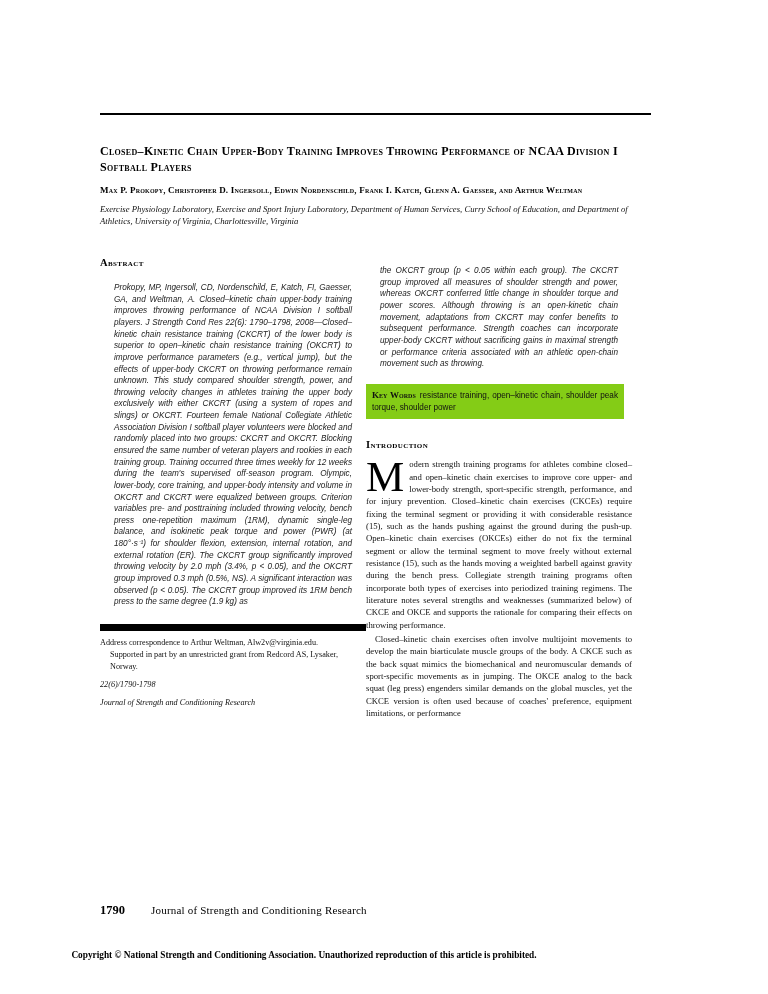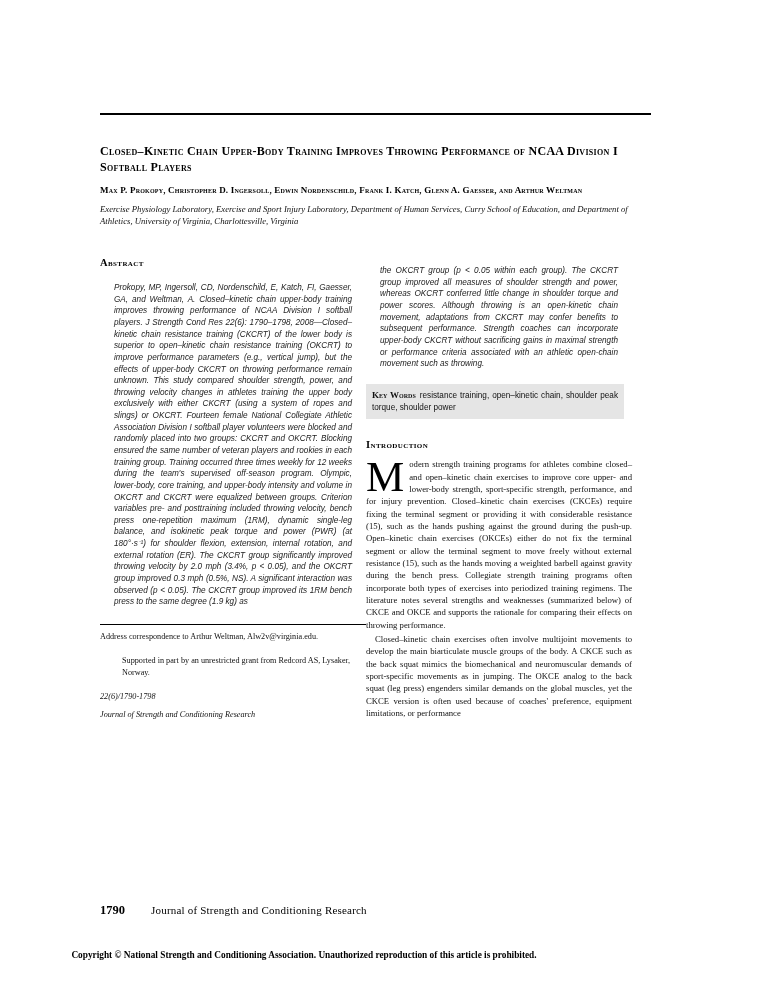--- a/index.html
+++ b/index.html
@@ -67,21 +67,21 @@
     font-family: "Liberation Sans", sans-serif;
     font-size: 8.2px;
     line-height: 1.42;
     text-align: justify;
     color: #222;
     font-style: italic;
   }
   .keywords-box {
     margin: 10px 8px 20px 0;
     padding: 5px 6px 6px 6px;
-    background: #e5e5e5;
+    background: #84cc16;
     font-family: "Liberation Sans", sans-serif;
     font-size: 8.2px;
     line-height: 1.42;
     text-align: justify;
     color: #111;
   }
   .keywords-label {
     font-family: "Liberation Serif", serif;
     font-weight: bold;
     font-variant: small-caps;
@@ -98,29 +98,29 @@
   .intro-p.second { text-indent: 9px; margin-top: 2px; }
   .dropcap {
     float: left;
     font-size: 43px;
     line-height: 34px;
     padding: 2px 5px 0 0;
     color: #000;
   }
   .footnote-block {
     margin-top: 16px;
-    border-top: 1px solid #000000;
+    border-top: 7px solid #000000;
     padding-top: 6px;
     font-size: 8.2px;
     line-height: 1.45;
     color: #111;
     width: 266px;
   }
   .fn-correspondence { margin: 0; }
-  .fn-support { margin: 12px; padding-left: 10px; }
+  .fn-support { margin: 0; padding-left: 10px; }
   .fn-issue { margin: 6px 0 0 0; font-style: italic; }
   .fn-journal { margin: 6px 0 0 0; font-style: italic; }
   .fn-copyright { margin: 0; font-style: italic; }
   .footer-line {
     position: absolute;
     left: 100px;
     top: 903px;
     display: flex;
     align-items: baseline;
     gap: 26px;

